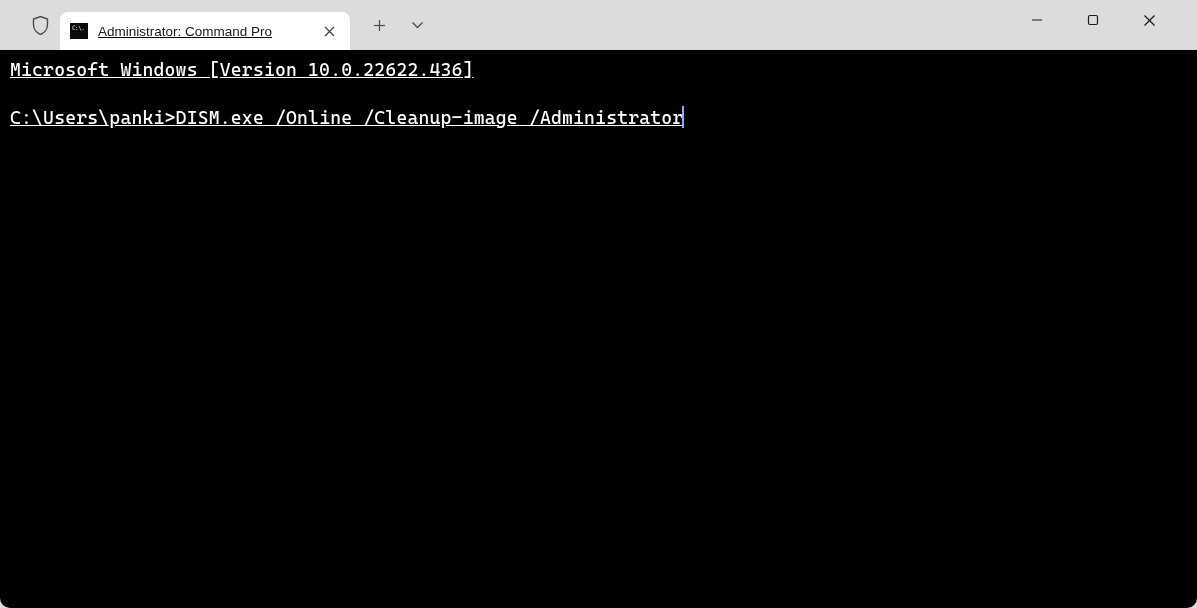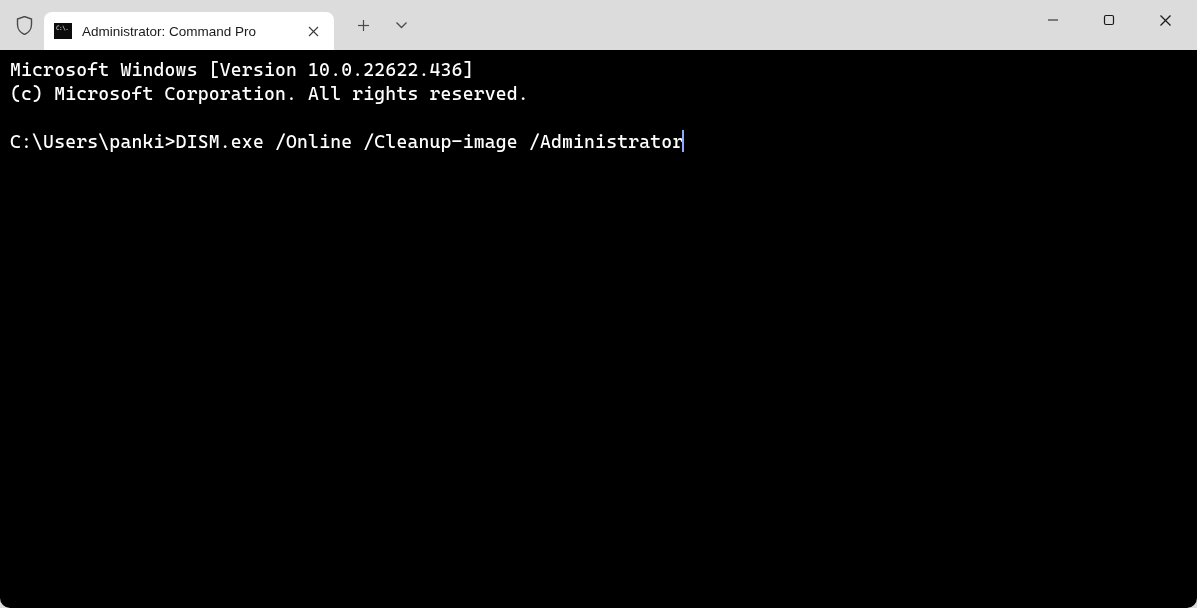--- a/index.html
+++ b/index.html
@@ -13,21 +13,22 @@
       font-family: "Segoe UI", Tahoma, sans-serif;
       background: #dcdcdc;
       overflow: hidden;
       border-radius: 10px;
     }
     .titlebar {
       height: 50px;
       background: #dcdcdc;
       display: flex;
       align-items: center;
-      padding: 0 4px;
+      padding: 0 20px;
+      text-decoration: underline;
     }
     .shield-area {
       width: 40px;
       display: flex;
       justify-content: center;
       align-items: center;
       height: 100%;
     }
     .tab {
       display: flex;
@@ -114,20 +115,21 @@
       padding: 8px 10px;
       font-family: "Cascadia Mono", Consolas, "Courier New", monospace;
       font-size: 18.5px;
       color: #ffffff;
       line-height: 1.3;
       letter-spacing: 0.2px;
       font-weight: 500;
     }
     .terminal-line {
       white-space: pre;
+      text-decoration: underline;
     }
     .cursor {
       display: inline-block;
       width: 2px;
       height: 22px;
       background: #8fa8ff;
       vertical-align: text-bottom;
       margin-left: -1px;
       animation: blink 1s steps(1) infinite;
     }
@@ -192,16 +194,15 @@
       <svg width="13" height="13" viewBox="0 0 13 13">
         <line x1="1.5" y1="1.5" x2="11.5" y2="11.5" stroke="currentColor" stroke-width="1.2"></line>
         <line x1="11.5" y1="1.5" x2="1.5" y2="11.5" stroke="currentColor" stroke-width="1.2"></line>
       </svg>
     </div>
   </div>
 </div>
 
 <div class="terminal">
   <div class="terminal-line">Microsoft Windows [Version 10.0.22622.436]</div>
-  <div class="terminal-line">(c) Microsoft Corporation. All rights reserved.</div>
   <div class="blank-line"></div>
   <div class="terminal-line"><span>C:\Users\panki&gt;</span><span>DISM.exe /Online /Cleanup-image /Administrator</span><span class="cursor"></span></div>
 </div>
 
 </body></html>

